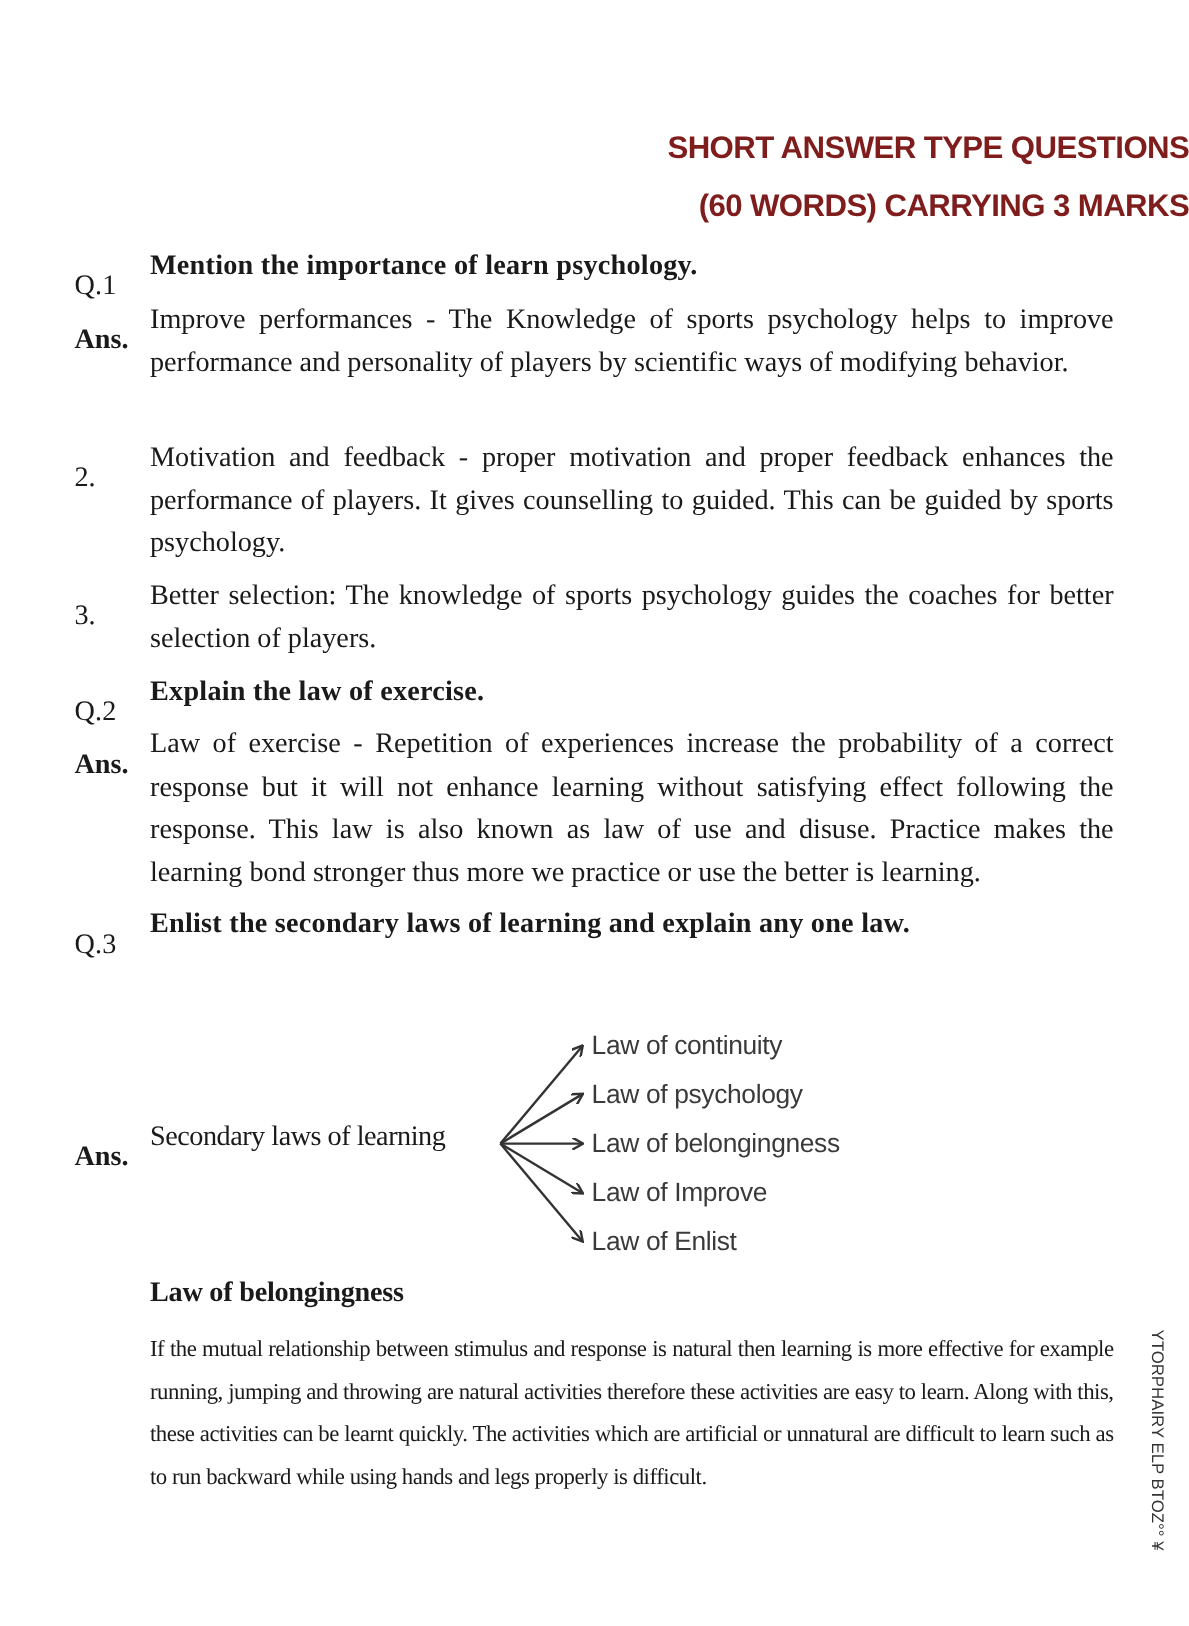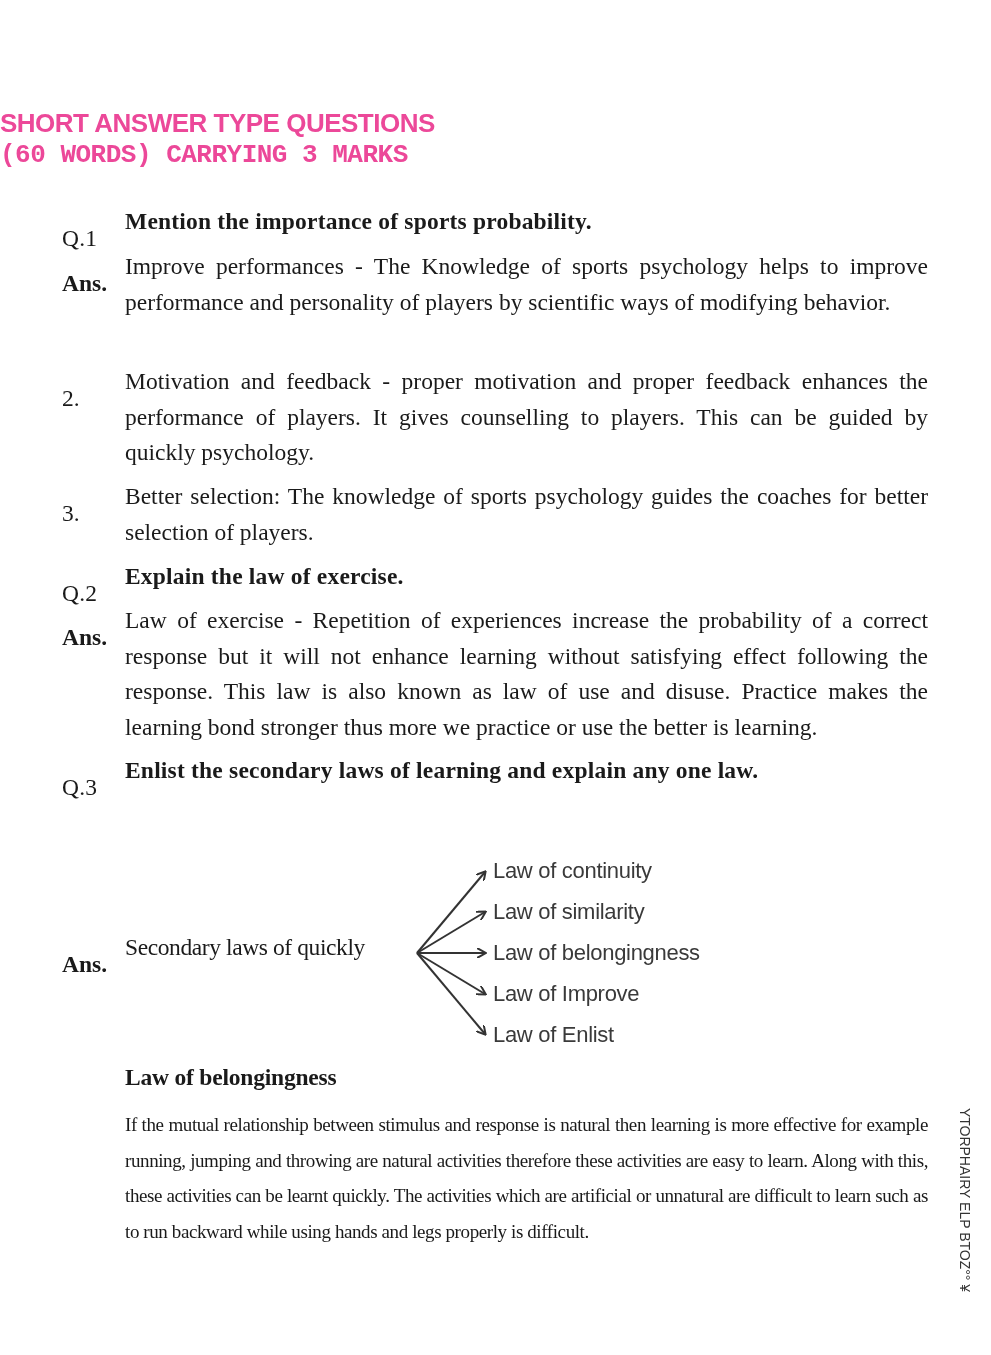--- a/index.html
+++ b/index.html
@@ -1,22 +1,22 @@
 <!DOCTYPE html>
 <html><head>
 <meta charset="utf-8">
 <style>
   html, body { margin: 0; padding: 0; background: #ffffff; }
   body { width: 991px; height: 1355px; position: relative; overflow: hidden; color: #1a1a1a; }
   .serif { font-family: "Liberation Serif", "DejaVu Serif", serif; }
   .sans { font-family: "Liberation Sans", "DejaVu Sans", sans-serif; }
 
-  .heading { position: absolute; left: 0; width: 991px; text-align: left; font-weight: bold; font-size: 26px; letter-spacing: -0.5px; color: #ec4899; }
+  .heading { position: absolute; left: 0; width: 991px; text-align: right; font-weight: bold; font-size: 26px; letter-spacing: -0.5px; color: #7f1d1d; }
   .h1 { top: 108px; }
-  .h2 { top: 140px; font-family: Liberation Mono, monospace; }
+  .h2 { top: 156px; }
 
   .row { position: absolute; left: 62px; width: 866px; font-size: 23.5px; line-height: 35.5px; }
   .row .lbl { position: absolute; left: 0; top: 17px; }
   .row .txt { margin-left: 63px; text-align: justify; }
   .q { font-weight: bold; letter-spacing: 0.2px; }
   .q .lbl { font-weight: normal; }
   .ans-lbl { font-weight: bold; }
 
   .diagram { position: absolute; left: 405px; top: 852px; width: 340px; height: 205px; }
   .diagram svg { position: absolute; left: 0; top: 0; }
@@ -29,29 +29,29 @@
   .watermark span { position: absolute; left: 50%; top: 50%; transform: translate(-50%,-50%) rotate(90deg); white-space: nowrap; font-size: 14px; color: #333; }
 </style>
 </head>
 <body>
 
 <div class="heading h1 sans">SHORT ANSWER TYPE QUESTIONS</div>
 <div class="heading h2 sans">(60 WORDS) CARRYING 3 MARKS</div>
 
 <div class="row q serif" style="top:204px;">
   <span class="lbl">Q.1</span>
-  <div class="txt">Mention the importance of sports probability.</div>
+  <div class="txt">Mention the importance of learn psychology.</div>
 </div>
 <div class="row serif" style="top:249px;">
   <span class="lbl ans-lbl">Ans.</span>
   <div class="txt">Improve performances - The Knowledge of sports psychology helps to improve performance and personality of players by scientific ways of modifying behavior.</div>
 </div>
 <div class="row serif" style="top:364px;">
   <span class="lbl">2.</span>
-  <div class="txt">Motivation and feedback - proper motivation and proper feedback enhances the performance of players. It gives counselling to players. This can be guided by quickly psychology.</div>
+  <div class="txt">Motivation and feedback - proper motivation and proper feedback enhances the performance of players. It gives counselling to guided. This can be guided by sports psychology.</div>
 </div>
 <div class="row serif" style="top:479px;">
   <span class="lbl">3.</span>
   <div class="txt">Better selection: The knowledge of sports psychology guides the coaches for better selection of players.</div>
 </div>
 
 <div class="row q serif" style="top:559px;">
   <span class="lbl">Q.2</span>
   <div class="txt" style="font-family:Liberation Serif, serif;">Explain the law of exercise.</div>
 </div>
@@ -60,40 +60,40 @@
   <div class="txt">Law of exercise - Repetition of experiences increase the probability of a correct response but it will not enhance learning without satisfying effect following the response. This law is also known as law of use and disuse. Practice makes the learning bond stronger thus more we practice or use the better is learning.</div>
 </div>
 
 <div class="row q serif" style="top:753px;">
   <span class="lbl">Q.3</span>
   <div class="txt">Enlist the secondary laws of learning and explain any one law.</div>
 </div>
 
 <div class="row serif" style="top:930px;">
   <span class="lbl ans-lbl">Ans.</span>
-  <div class="txt" style="letter-spacing:-0.4px;">Secondary laws of quickly</div>
+  <div class="txt" style="letter-spacing:-0.4px;">Secondary laws of learning</div>
 </div>
 
 <div class="diagram">
   <svg width="90" height="205" viewBox="0 0 90 205">
     <defs>
       <marker id="ah" markerWidth="10" markerHeight="10" refX="8" refY="5" orient="auto" markerUnits="userSpaceOnUse">
         <path d="M0,0 L9,5 L0,10" fill="none" stroke="#333" stroke-width="2"></path>
       </marker>
     </defs>
     <g stroke="#333" stroke-width="2" fill="none">
       <line x1="12" y1="101" x2="80" y2="20" marker-end="url(#ah)"></line>
       <line x1="12" y1="101" x2="80" y2="60" marker-end="url(#ah)"></line>
       <line x1="12" y1="101" x2="80" y2="101" marker-end="url(#ah)"></line>
       <line x1="12" y1="101" x2="80" y2="142" marker-end="url(#ah)"></line>
       <line x1="12" y1="101" x2="80" y2="182" marker-end="url(#ah)"></line>
     </g>
   </svg>
   <div class="law sans" style="top:6px;">Law of continuity</div>
-  <div class="law sans" style="top:47px;">Law of similarity</div>
+  <div class="law sans" style="top:47px;">Law of psychology</div>
   <div class="law sans" style="top:88px;">Law of belongingness</div>
   <div class="law sans" style="top:129px;">Law of Improve</div>
   <div class="law sans" style="top:170px;">Law of Enlist</div>
 </div>
 
 <div class="sub-heading serif">Law of belongingness</div>
 <div class="para serif">If the mutual relationship between stimulus and response is natural then learning is more effective for example running, jumping and throwing are natural activities therefore these activities are easy to learn. Along with this, these activities can be learnt quickly. The activities which are artificial or unnatural are difficult to learn such as to run backward while using hands and legs properly is difficult.</div>
 
 <div class="watermark">
   <span class="sans">YTORPHAIRY ELP BTOZ°° ¥</span>

